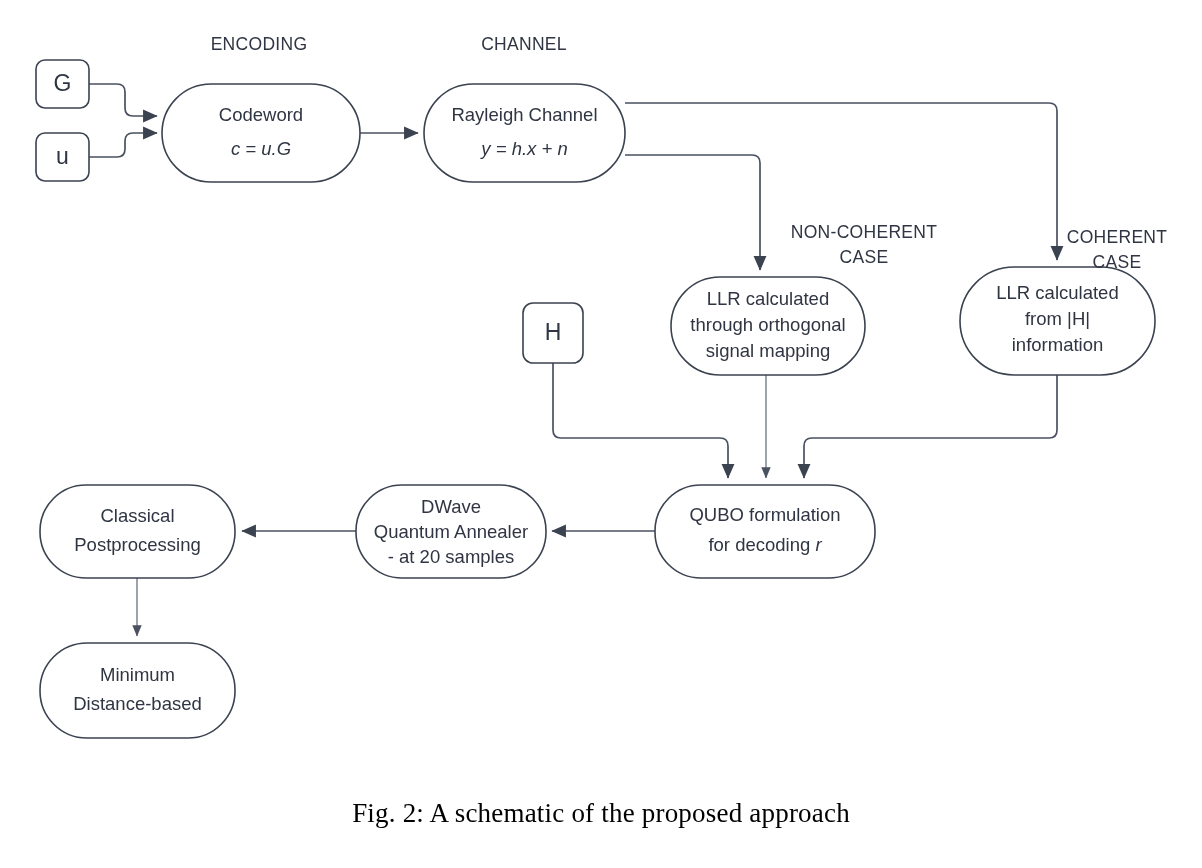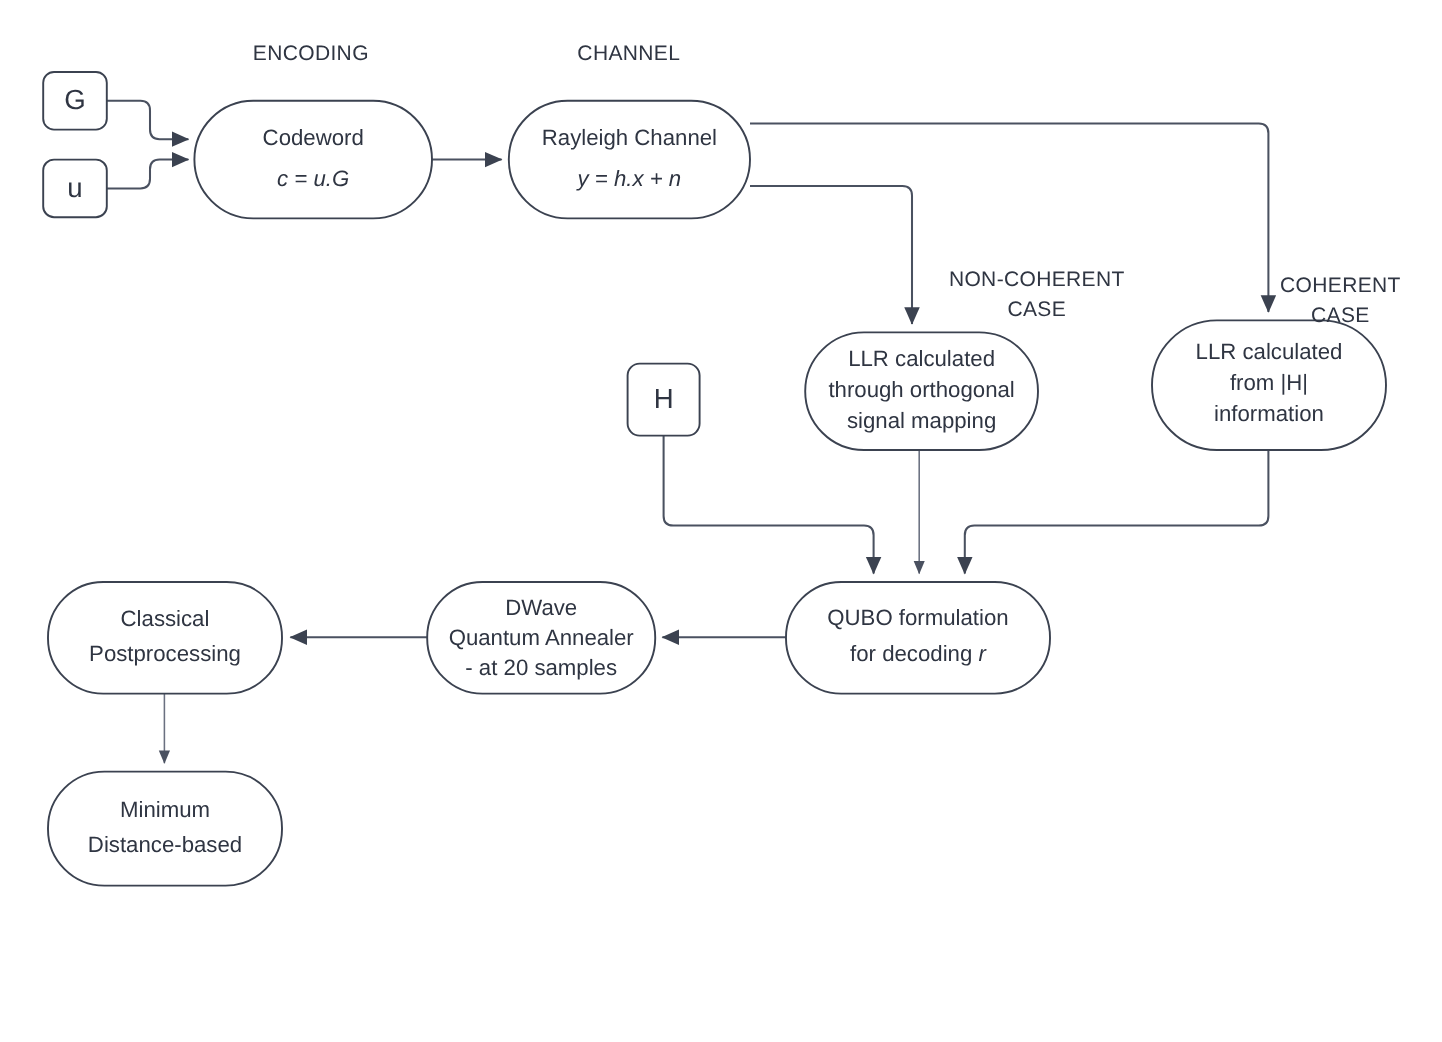--- a/index.html
+++ b/index.html
@@ -182,14 +182,15 @@
 
     <text class="stage-label" x="259" y="50">ENCODING</text>
     <text class="stage-label" x="524" y="50">CHANNEL</text>
     <text class="stage-label" x="864" y="238">NON-COHERENT</text>
     <text class="stage-label" x="864" y="263">CASE</text>
     <text class="stage-label" x="1117" y="243">COHERENT</text>
     <text class="stage-label" x="1117" y="268">CASE</text>
 
   </svg>
 
+  <div class="caption">Fig. 2: A schematic of the proposed approach</div>
 
 </div>
 
 </body></html>

